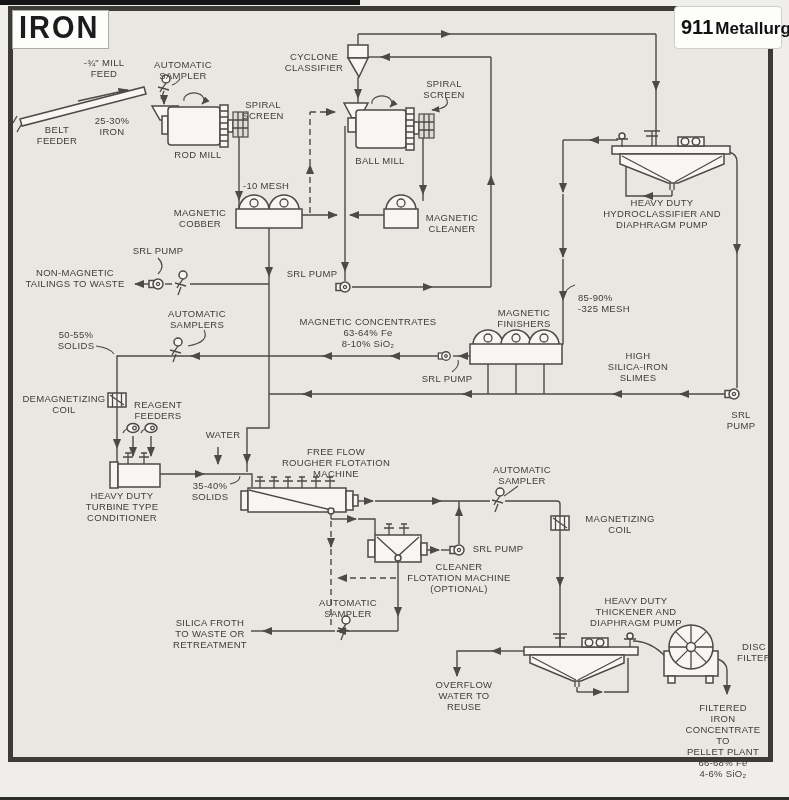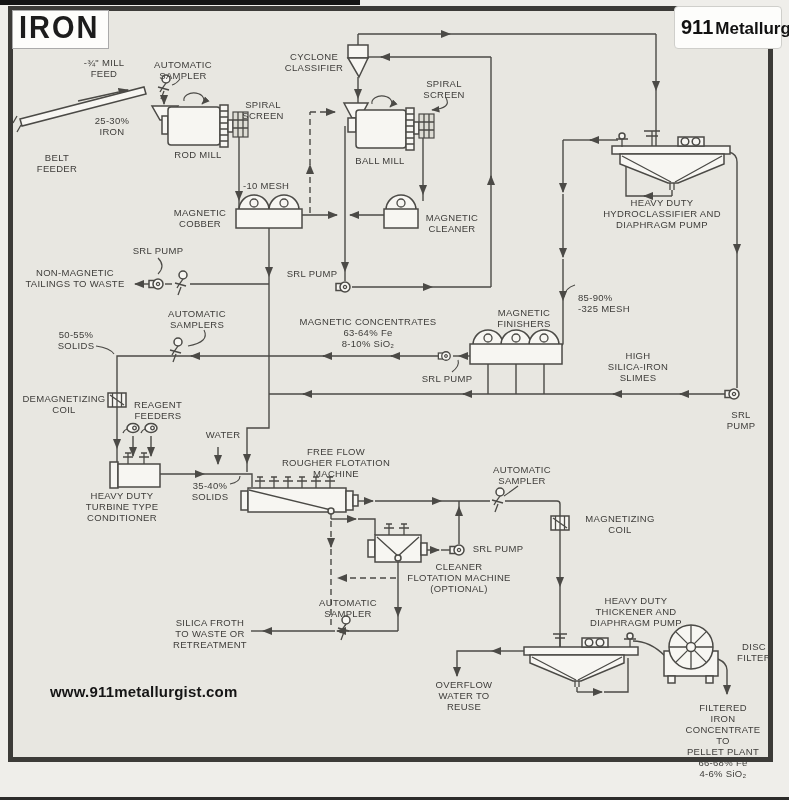--- a/index.html
+++ b/index.html
@@ -388,21 +388,21 @@
       <div class="lb" style="left: 104px; top: 57px;">-¾" MILL
 FEED</div>
       <div class="lb" style="left: 183px; top: 59px;">AUTOMATIC
 SAMPLER</div>
       <div class="lb" style="left: 314px; top: 51px;">CYCLONE
 CLASSIFIER</div>
       <div class="lb" style="left: 444px; top: 78px;">SPIRAL
 SCREEN</div>
       <div class="lb" style="left: 112px; top: 115px;">25-30%
 IRON</div>
-      <div class="lb" style="left: 57px; top: 152px;">BELT
+      <div class="lb" style="left: 57px; top: 124px;">BELT
 FEEDER</div>
       <div class="lb" style="left: 198px; top: 149px;">ROD MILL</div>
       <div class="lb" style="left: 263px; top: 99px;">SPIRAL
 SCREEN</div>
       <div class="lb" style="left: 380px; top: 155px;">BALL MILL</div>
       <div class="lb l" style="left: 243px; top: 165px;">-10 MESH</div>
       <div class="lb" style="left: 200px; top: 207px;">MAGNETIC
 COBBER</div>
       <div class="lb" style="left: 452px; top: 212px;">MAGNETIC
 CLEANER</div>
@@ -463,15 +463,14 @@
 REUSE</div>
       <div class="lb" style="left: 754px; top: 641px;">DISC
 FILTER</div>
       <div class="lb" style="left: 723px; top: 702px;">FILTERED IRON
 CONCENTRATE TO
 PELLET PLANT
 66-68% Fe
 4-6% SiO₂</div>
     </div>
 
-  <div id="website">www.911metallurgist.com</div>
   <div id="bottombar"></div>
 </div>
 
 </body></html>

